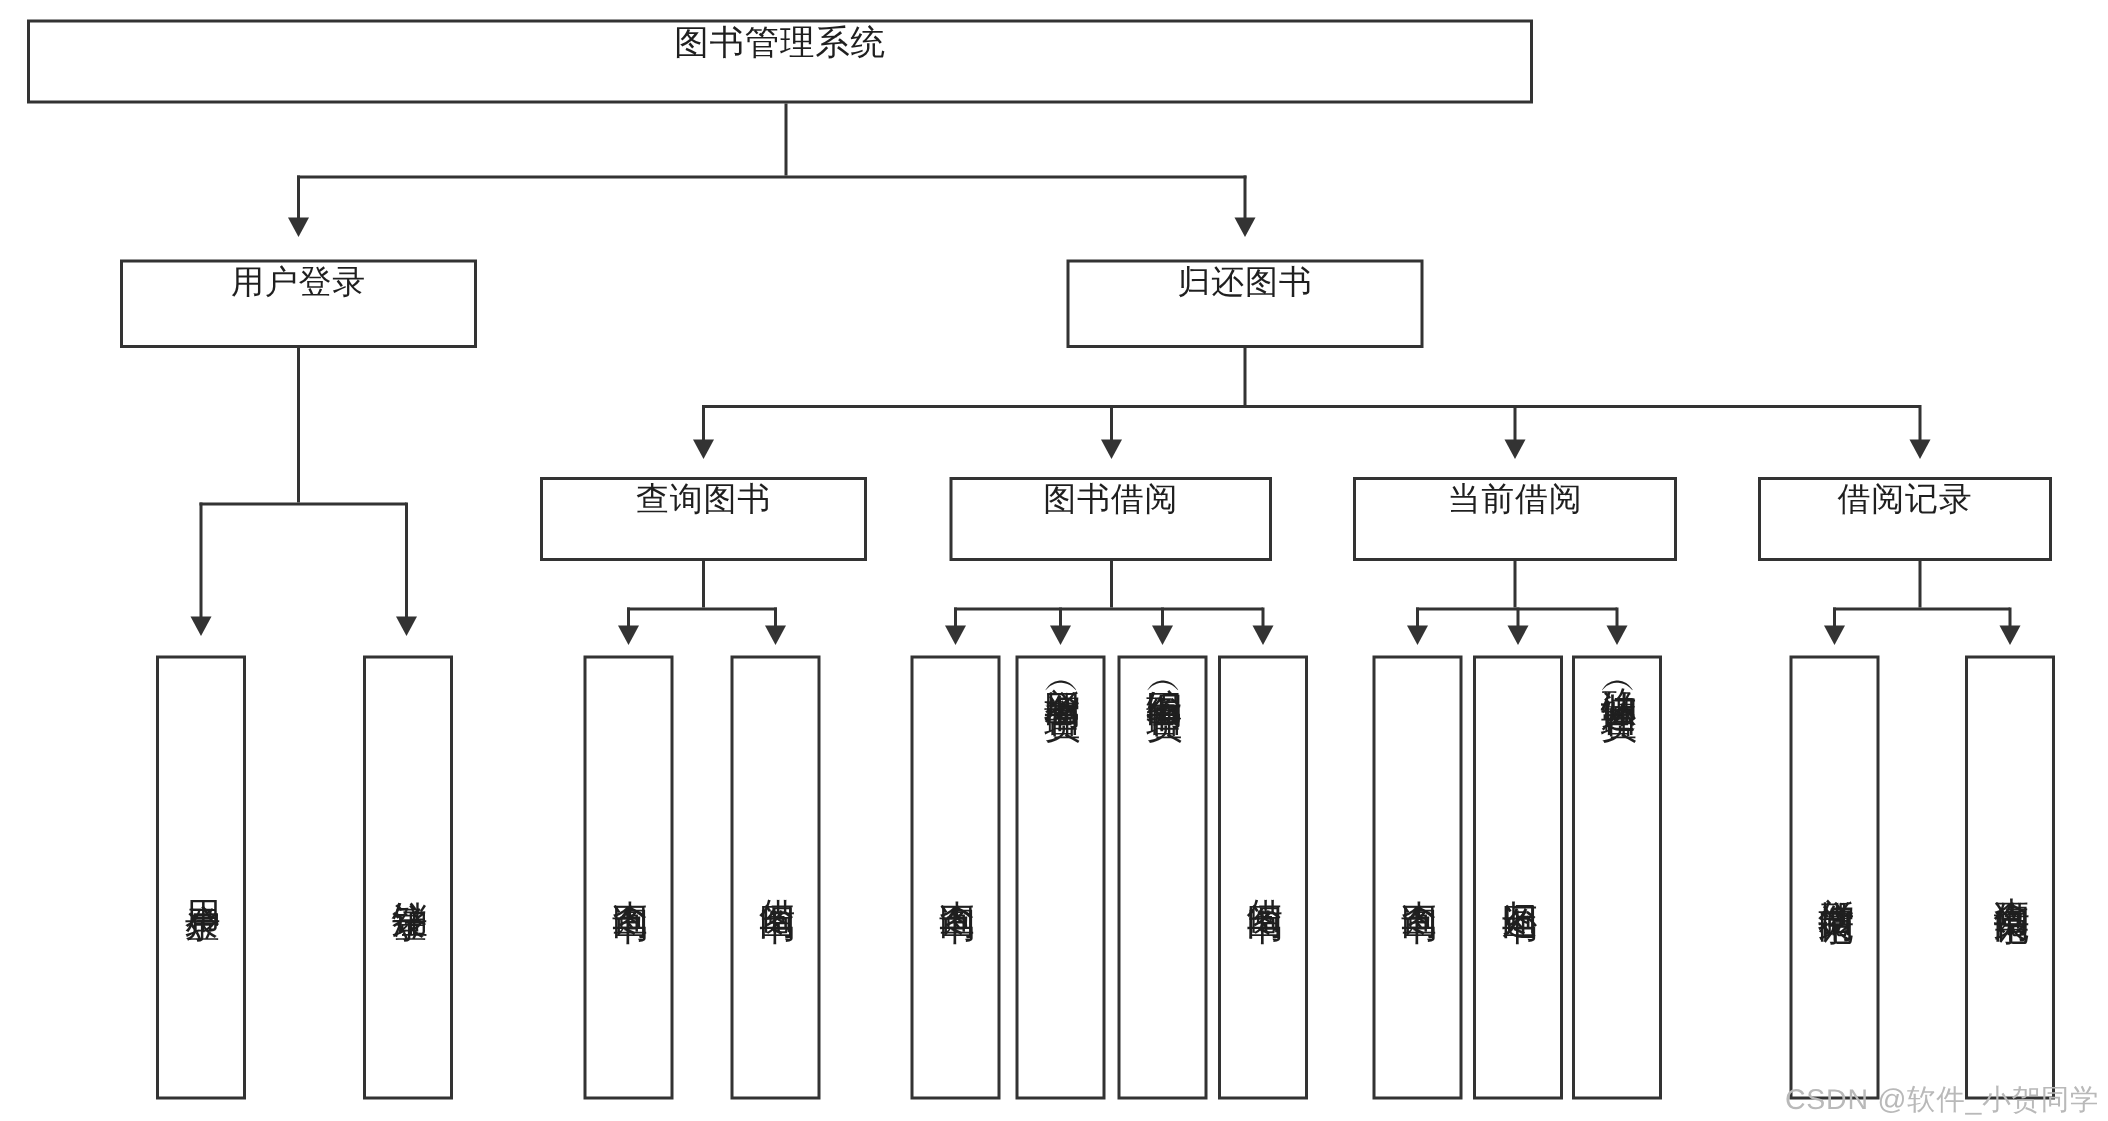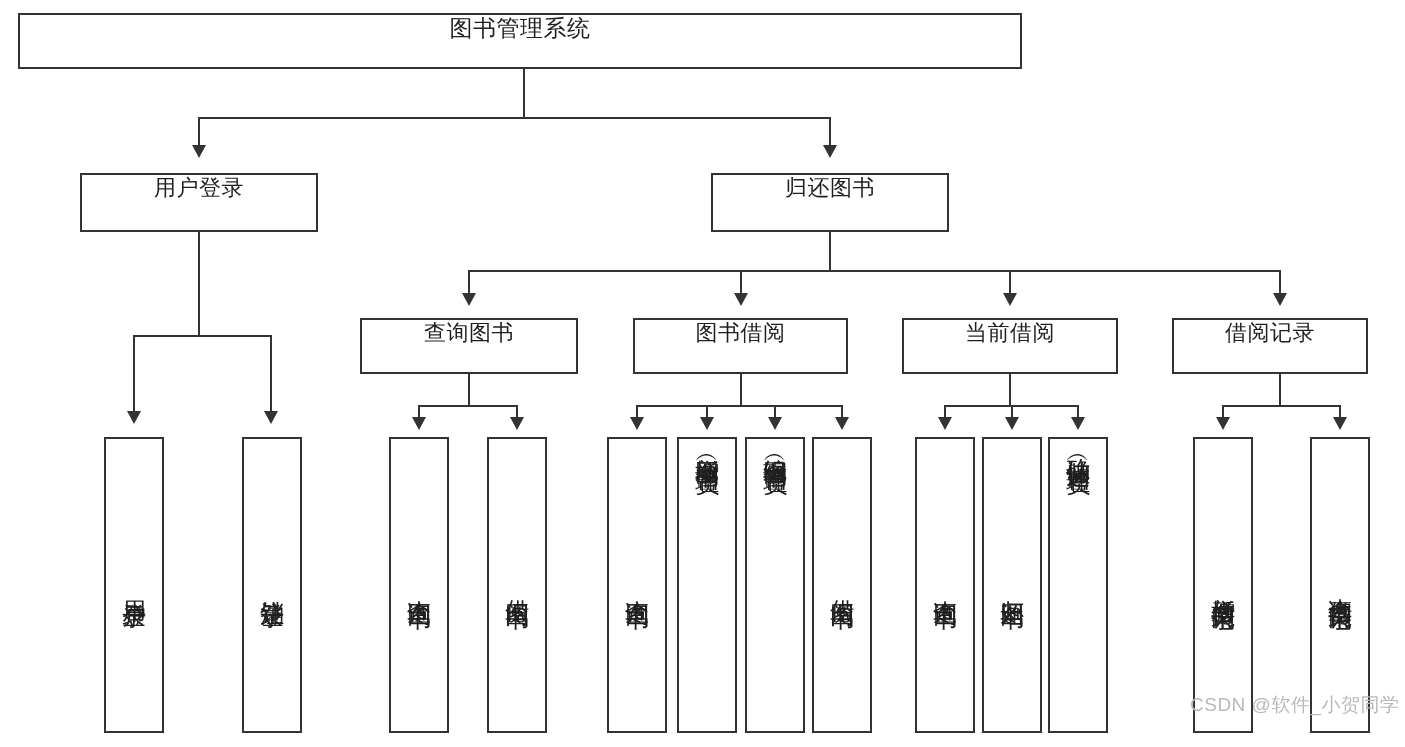--- a/index.html
+++ b/index.html
@@ -207,15 +207,15 @@
     <span class="lbl">确认归还（管理员）</span>
   </div>
 
   <div class="node leaf center" style="left:1193px;top:437px;width:60px;height:296px;">
     <span class="lbl">新增借阅记录</span>
   </div>
   <div class="node leaf center" style="left:1310px;top:437px;width:60px;height:296px;">
     <span class="lbl">查询借阅记录</span>
   </div>
 
-  <div id="watermark" style="left:1190px;top:692px;">CSDN @软件_小贺同学</div>
+  <div id="watermark" style="left:1190px;top:720px;">CSDN @软件_小贺同学</div>
 
 </div>
 
 </body></html>

